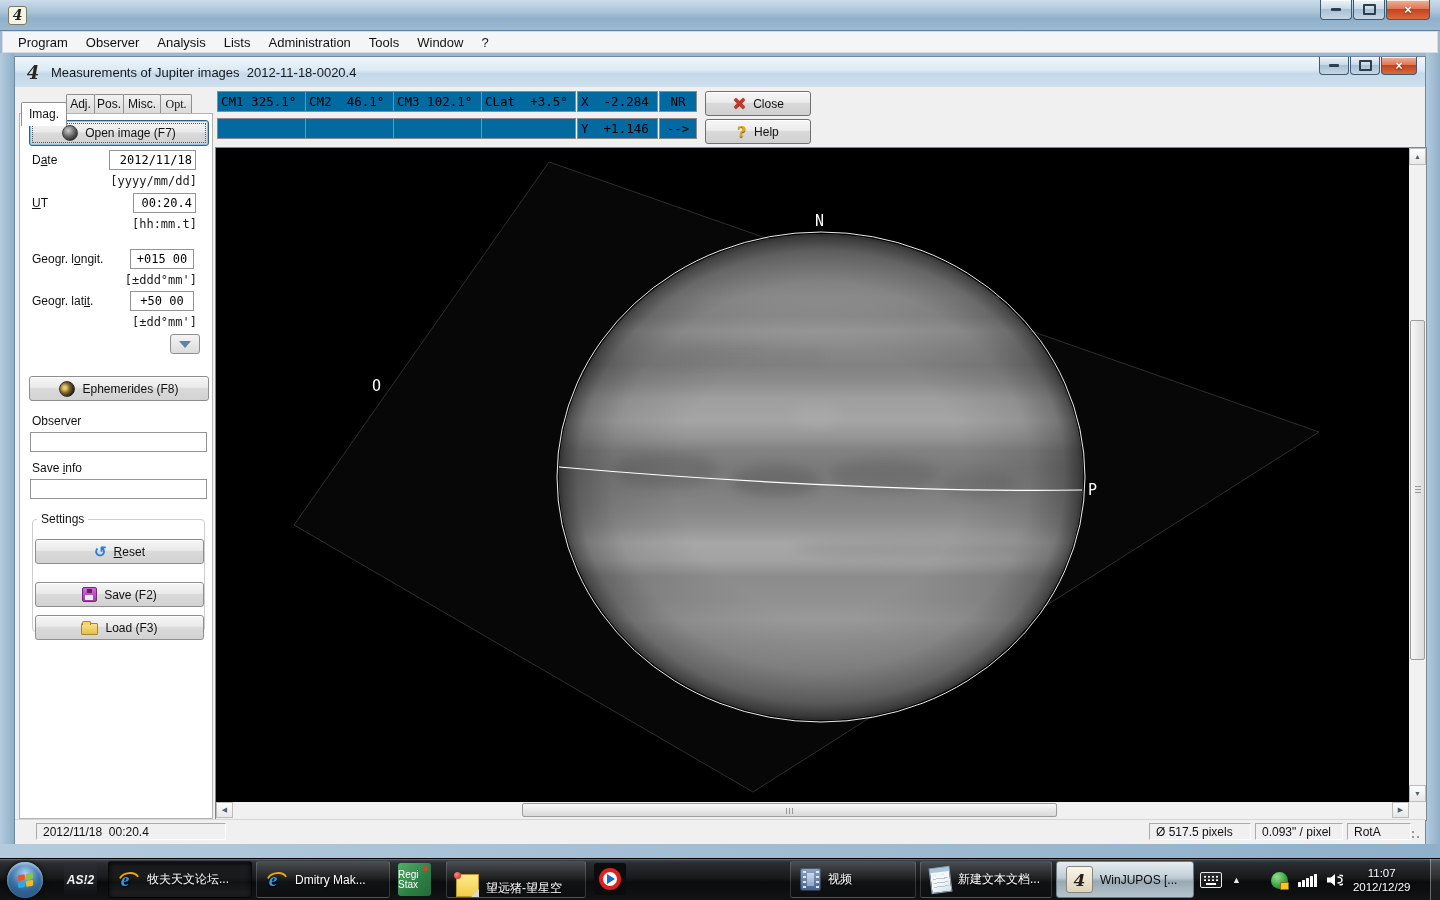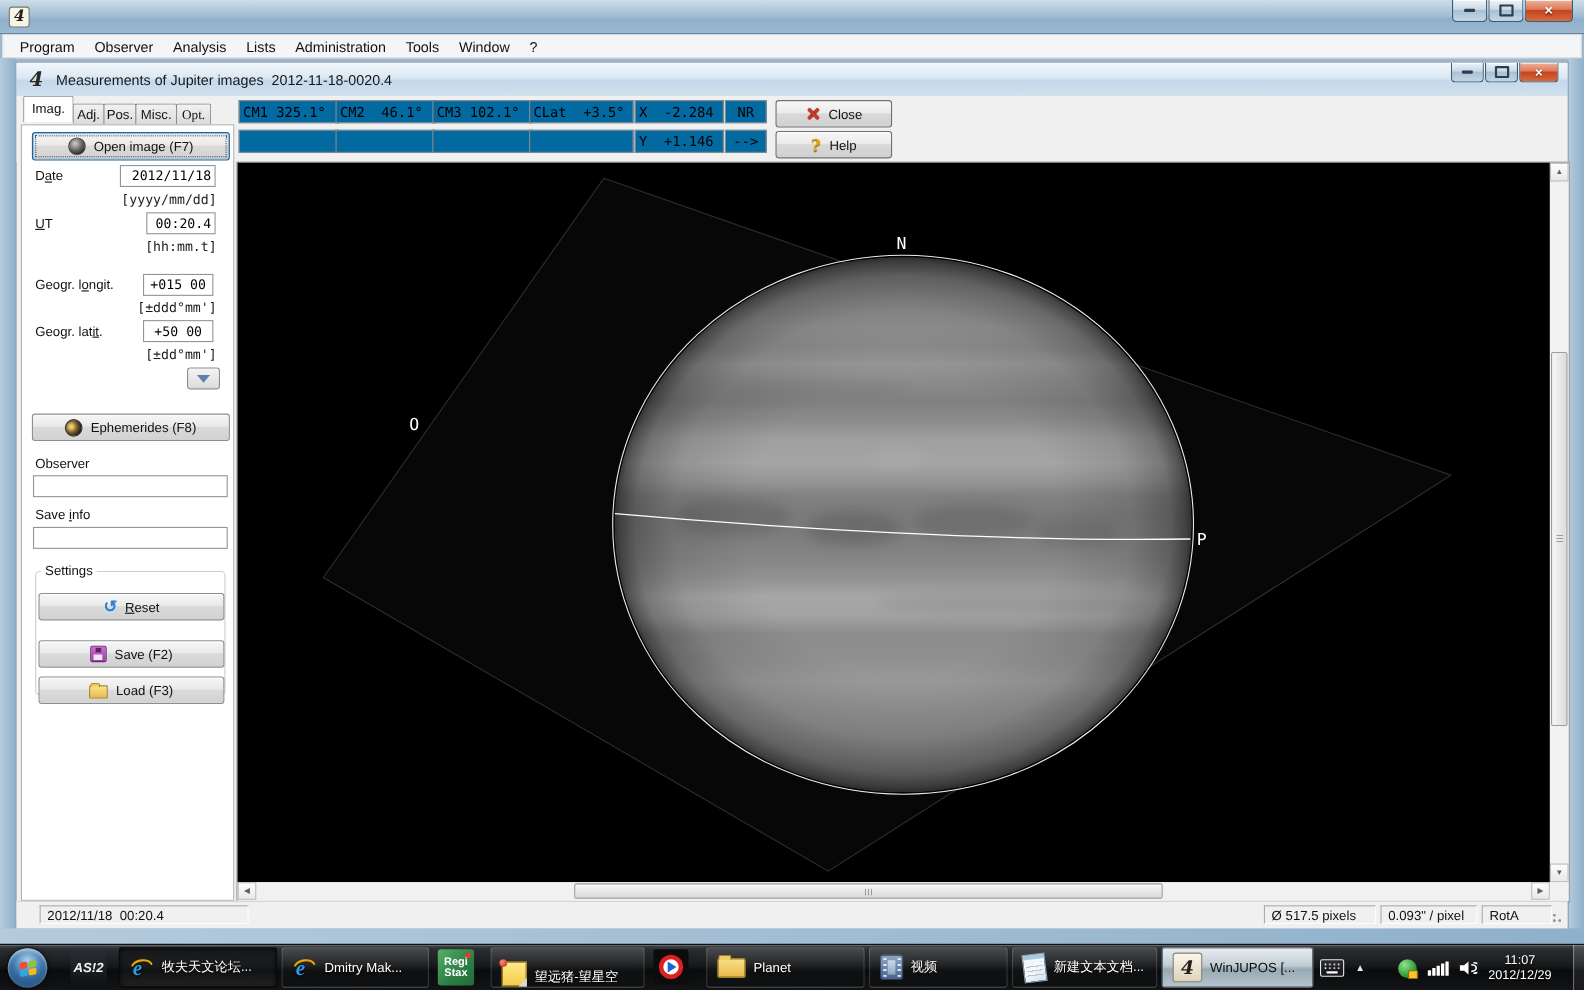--- a/index.html
+++ b/index.html
@@ -116,21 +116,21 @@
     background:linear-gradient(rgba(255,255,255,.14),rgba(255,255,255,.04) 45%,rgba(0,0,0,.18));
     display:flex;align-items:center;gap:7px;padding:0 9px;box-sizing:border-box;color:#fff;font-size:12px;
     text-shadow:0 1px 2px #000;overflow:hidden;white-space:nowrap;}
   .tb-btn.pressed{background:linear-gradient(rgba(0,0,0,.42),rgba(255,255,255,.07));border-color:rgba(0,0,0,.65);
     box-shadow:inset 0 1px 5px rgba(0,0,0,.8);}
   .tb-btn.active{background:linear-gradient(#e6edf2,#c0ccd4 45%,#98a9b4 55%,#b6c4cd);color:#0a0a0a;text-shadow:none;border-color:#6c7a84;}
   .tb-icon{position:absolute;top:4px;display:flex;align-items:center;justify-content:center;}
   .as2{width:33px;height:33px;background:linear-gradient(#2a2d33,#101114);border-radius:3px;color:#f2f2f2;
     font-weight:bold;font-style:italic;font-size:12px;display:flex;align-items:center;justify-content:center;}
   .registax{width:33px;height:33px;border-radius:3px;background:linear-gradient(135deg,#54b066,#2c7e44 60%,#226b3a);
-    color:#fff;font-weight:bold;font-size:10px;line-height:10px;display:flex;flex-direction:column;align-items:center;justify-content:center;position:relative;}
+    color:#fff;font-weight:normal;font-size:10px;line-height:10px;display:flex;flex-direction:column;align-items:flex-start;justify-content:center;position:relative;}
   .registax i{position:absolute;right:3px;top:3px;width:5px;height:5px;border-radius:50%;background:#e23b2e;}
   .noteic{width:21px;height:21px;background:linear-gradient(#ffe98a,#f2cd4b);position:relative;border:1px solid #b9952c;}
   .noteic::before{content:"";position:absolute;right:-1px;bottom:-1px;border-style:solid;border-width:0 0 8px 8px;border-color:transparent transparent #d9d9d9 transparent;}
   .noteic::after{content:"";position:absolute;left:-3px;top:-3px;width:7px;height:7px;border-radius:50%;background:radial-gradient(circle at 35% 35%,#ff8a7a,#c21f10);}
   .qic{width:32px;height:32px;background:#0c0c0c;border-radius:3px;display:flex;align-items:center;justify-content:center;}
   .qring{width:22px;height:22px;border-radius:50%;border:4px solid #dd2020;background:#fff;box-sizing:border-box;display:flex;align-items:center;justify-content:center;}
   .qplay{width:0;height:0;border-left:8px solid #1d66cc;border-top:5px solid transparent;border-bottom:5px solid transparent;margin-left:2px;}
   .folder-big{width:24px;height:16px;background:linear-gradient(#fbe084,#e8b84b);border:1px solid #a27f22;border-radius:2px;position:relative;}
   .folder-big::before{content:"";position:absolute;left:0;top:-4px;width:10px;height:4px;background:#f0cd63;border:1px solid #a27f22;border-bottom:none;border-radius:2px 2px 0 0;}
   .film{width:21px;height:23px;background:linear-gradient(#91a8c9,#45608d);border-radius:3px;position:relative;box-shadow:inset 0 0 0 1px rgba(0,0,0,.45);}
@@ -205,21 +205,21 @@
         <span class="cap-btn">
             <span class="glyph-max"></span>
           </span>
         <span class="cap-btn close-red">
             <span>×</span>
           </span>
       </span>
     </div>
 
     <div class="toolbar">
-      <span class="tab active" style="left:6px;top:0;width:44px;height:23px;line-height:23px;">Imag.</span>
+      <span class="tab active" style="left:6px;top:15px;width:44px;height:23px;line-height:23px;">Imag.</span>
       <span class="tab" style="left:51px;top:7px;width:27px;height:19px;line-height:19px;">Adj.</span>
       <span class="tab" style="left:79px;top:7px;width:28px;height:19px;line-height:19px;">Pos.</span>
       <span class="tab" style="left:108px;top:7px;width:36px;height:19px;line-height:19px;">Misc.</span>
       <span class="tab" style="left:145px;top:7px;width:30px;height:19px;line-height:19px;font-family:Liberation Serif, serif;">Opt.</span>
 
       <span class="cell" style="left:202px;top:4px;width:86px;">CM1 325.1°</span>
       <span class="cell" style="left:290px;top:4px;width:86px;">CM2  46.1°</span>
       <span class="cell" style="left:378px;top:4px;width:86px;">CM3 102.1°</span>
       <span class="cell" style="left:466px;top:4px;width:90px;">CLat  +3.5°</span>
       <span class="cell" style="left:562px;top:4px;width:76px;">X  -2.284</span>
@@ -442,24 +442,20 @@
     </span>
 
     <span class="tb-icon" style="left:594px;">
       <span class="qic">
           <span class="qring">
             <span class="qplay"></span>
           </span>
         </span>
     </span>
 
-    <span class="tb-btn" style="left:642px;width:144px;">
-      <span class="folder-big"></span>
-      <span>Planet</span>
-    </span>
 
     <span class="tb-btn" style="left:790px;width:126px;">
       <span class="film">
           <i></i>
         </span>
       <span>视频</span>
     </span>
 
     <span class="tb-btn" style="left:920px;width:132px;">
       <span class="notepad"></span>

